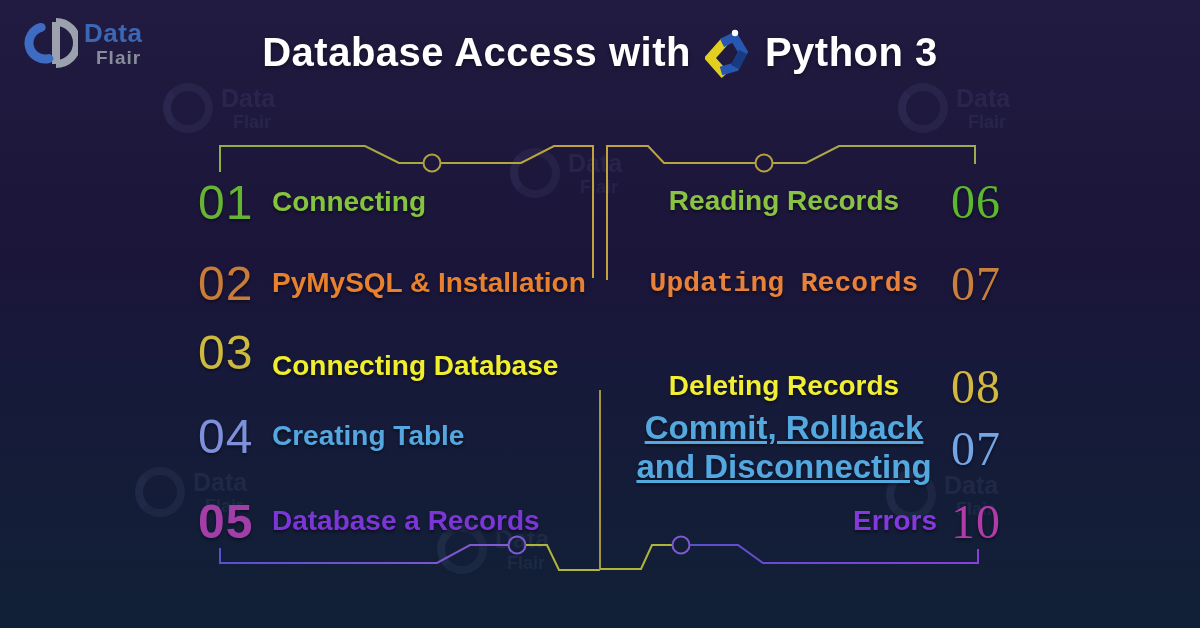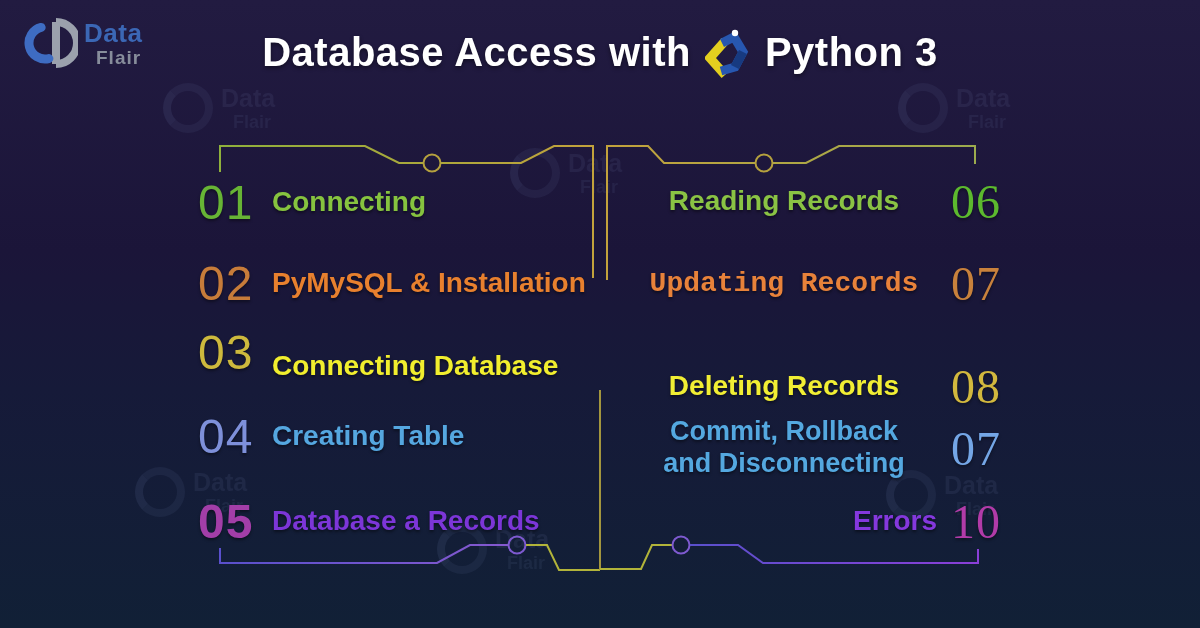--- a/index.html
+++ b/index.html
@@ -21,21 +21,21 @@
   .row .num{font-size:48px;font-weight:300;letter-spacing:1px;
     text-shadow:0 2px 3px rgba(0,0,0,.4);}
   .row .label{font-size:28px;font-weight:bold;text-shadow:0 2px 3px rgba(0,0,0,.45);}
   .row-left{left:198px;width:420px;}
   .row-left .num{width:58px;flex:0 0 auto;}
   .row-left .label{margin-left:16px;}
   .row-right{left:631px;width:370px;}
   .row-right .label{flex:1;text-align:center;}
   .row-right .num{width:64px;flex:0 0 auto;text-align:right;font-family:Liberation Serif, serif;}
   .row-tall{height:100px;}
-  .row-tall .label{font-size:27px;line-height:1.18;white-space:pre-line;}
+  .row-tall .label{font-size:33px;line-height:1.18;white-space:pre-line;text-decoration:underline;}
   
   .wm{position:absolute;display:flex;align-items:center;gap:8px;opacity:.75;pointer-events:none;}
   .wm-ring{width:34px;height:34px;border:8px solid rgba(125,145,190,.12);border-radius:50%;
     border-left-color:rgba(125,145,190,.16);}
   .wm-text{display:flex;flex-direction:column;line-height:1;}
   .wm-data{font-size:25px;font-weight:bold;color:rgba(125,145,190,.14);}
   .wm-flair{font-size:18px;font-weight:bold;color:rgba(125,145,190,.13);margin-left:12px;margin-top:2px;}
   
   #circuit{position:absolute;left:0;top:0;pointer-events:none;}
 </style>

